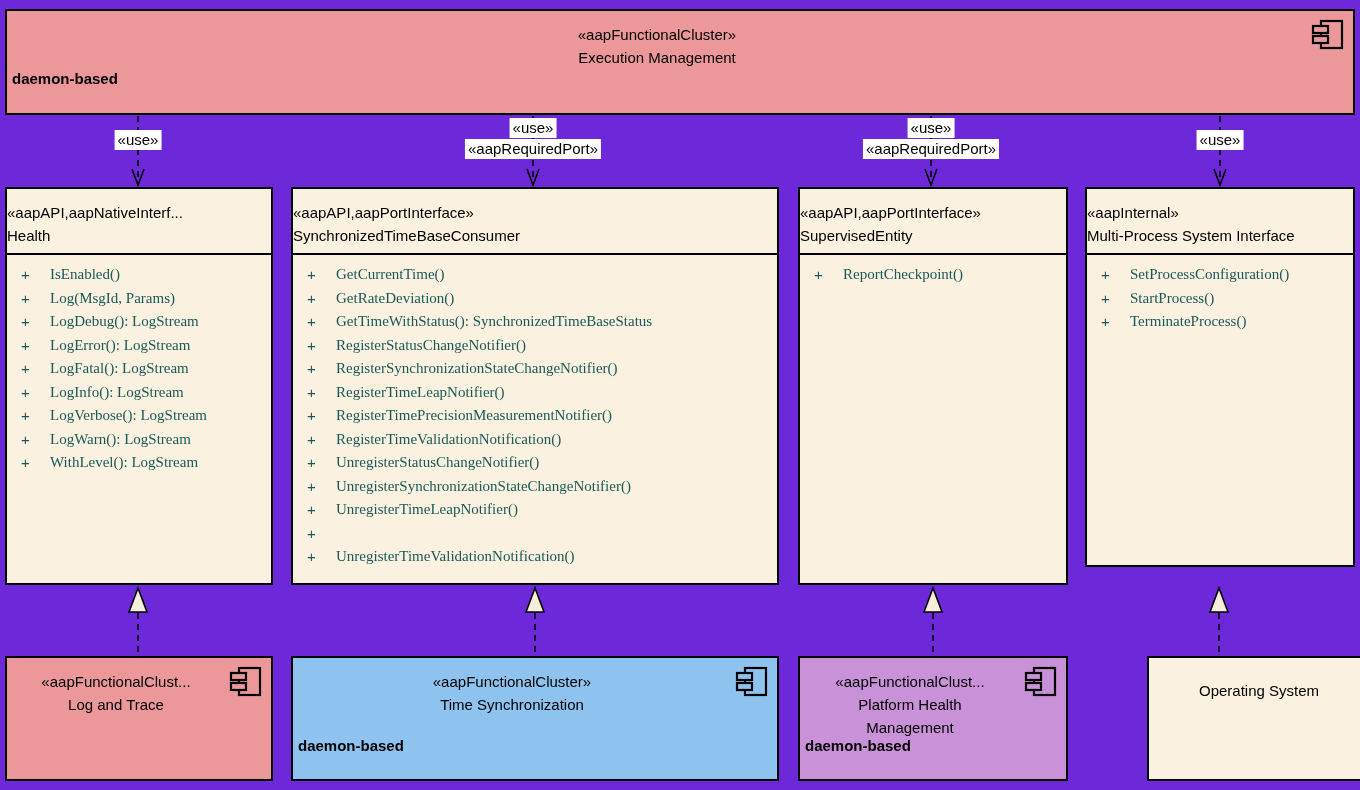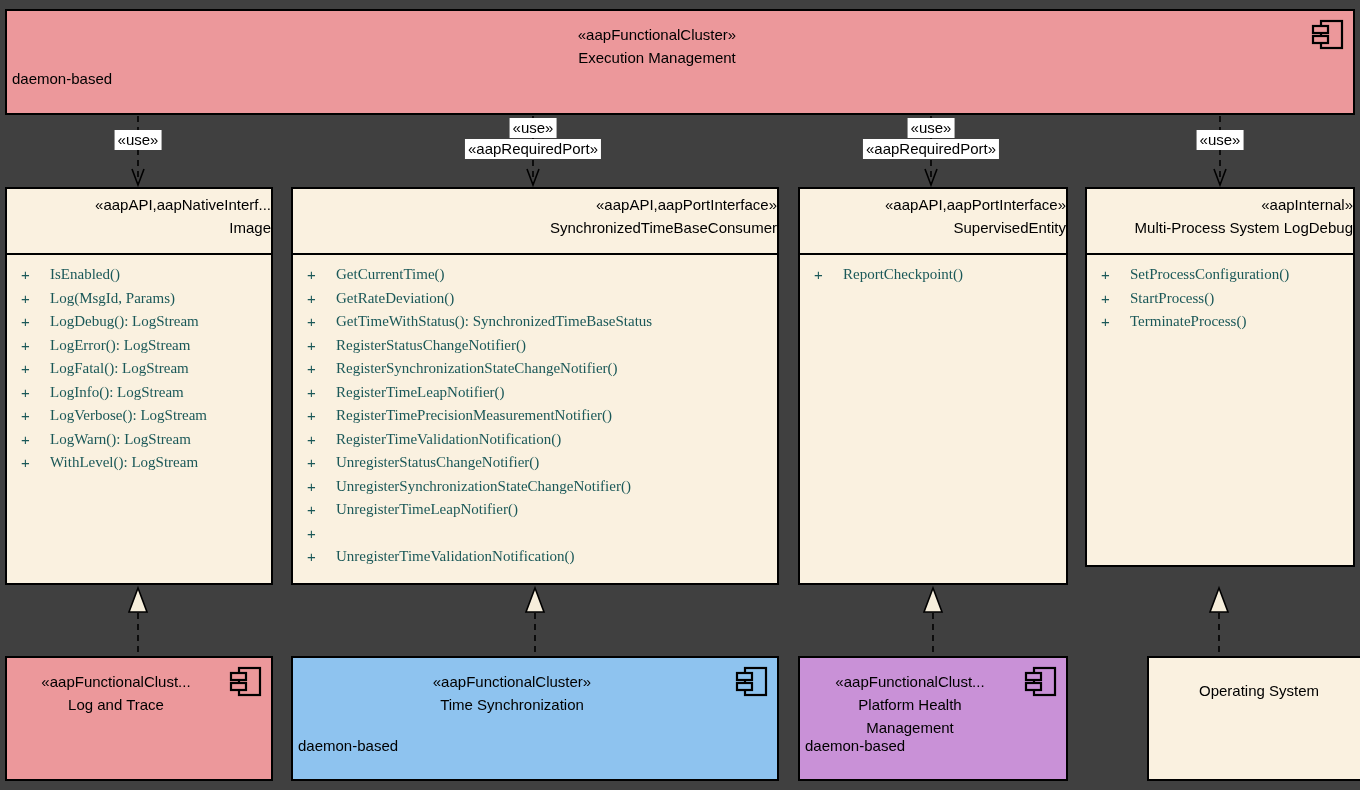--- a/index.html
+++ b/index.html
@@ -1,34 +1,34 @@
 <!DOCTYPE html>
 <html><head>
 <meta charset="utf-8">
 <style>
   * { margin:0; padding:0; box-sizing:border-box; }
   body { background:#fff; font-family:"Liberation Sans", sans-serif; }
   .canvas {
-    position:relative; width:1360px; height:790px; background:#404040;
+    position:relative; width:1360px; height:790px; background:#6d28d9;
     font-size:15px; color:#000; overflow:hidden;
   }
   .overlay { position:absolute; left:0; top:0; z-index:1; }
   .box { position:absolute; border:2px solid #000; z-index:2; }
   .pink   { background:#ec989b; }
   .blue   { background:#8ec3ef; }
   .purple { background:#c991d7; }
   .cream  { background:#faf1e0; }
 
   .chdr { position:absolute; left:0; right:46px; text-align:center; line-height:23px; white-space:nowrap; }
-  .note { position:absolute; left:5px; line-height:20px; white-space:nowrap; }
+  .note { position:absolute; left:5px; line-height:20px; white-space:nowrap;font-weight:bold; }
 
   .cicon { position:absolute; top:7px; right:7px; width:36px; height:34px; }
 
   .iface { position:absolute; background:#faf1e0; border:2px solid #000; z-index:2; }
-  .ihdr { height:66px; border-bottom:2px solid #000; text-align:right; padding-top:4px; line-height:23px; white-space:nowrap; }
+  .ihdr { height:66px; border-bottom:2px solid #000; text-align:left; padding-top:12px; line-height:23px; white-space:nowrap; }
   .methods { padding-top:8px; }
   .method { display:flex; align-items:center; height:23.5px; color:#1a5858; white-space:nowrap; }
   .method .plus { width:16px; margin-left:14px; text-align:left; }
   .method .mname { margin-left:13px;font-family:Liberation Serif, serif; }
 
   .arrlabel {
     position:absolute; transform:translateX(-50%);
     background:#fff; padding:0 3px; line-height:20px; white-space:nowrap; z-index:3;
   }
   .watermark {
@@ -84,21 +84,21 @@
   <div class="arrlabel" style="left:138px; top:130px;">«use»</div>
   <div class="arrlabel" style="left:533px; top:118px;">«use»</div>
   <div class="arrlabel" style="left:533px; top:139px;">«aapRequiredPort»</div>
   <div class="arrlabel" style="left:931px; top:118px;">«use»</div>
   <div class="arrlabel" style="left:931px; top:139px;">«aapRequiredPort»</div>
   <div class="arrlabel" style="left:1220px; top:130px;">«use»</div>
 
   <div class="iface" style="left:5px; top:187px; width:268px; height:398px;">
     <div class="ihdr">
       <div>«aapAPI,aapNativeInterf...</div>
-      <div>Image</div>
+      <div>Health</div>
     </div>
     <div class="methods">
 
         <div class="method">
           <span class="plus">+</span>
           <span class="mname">IsEnabled()</span>
         </div>
 
         <div class="method">
           <span class="plus">+</span>
@@ -225,21 +225,21 @@
         <div class="method">
           <span class="plus">+</span>
           <span class="mname">ReportCheckpoint()</span>
         </div>
       </div>
   </div>
 
   <div class="iface" style="left:1085px; top:187px; width:270px; height:380px;">
     <div class="ihdr">
       <div>«aapInternal»</div>
-      <div>Multi-Process System LogDebug</div>
+      <div>Multi-Process System Interface</div>
     </div>
     <div class="methods">
 
         <div class="method">
           <span class="plus">+</span>
           <span class="mname">SetProcessConfiguration()</span>
         </div>
 
         <div class="method">
           <span class="plus">+</span>

